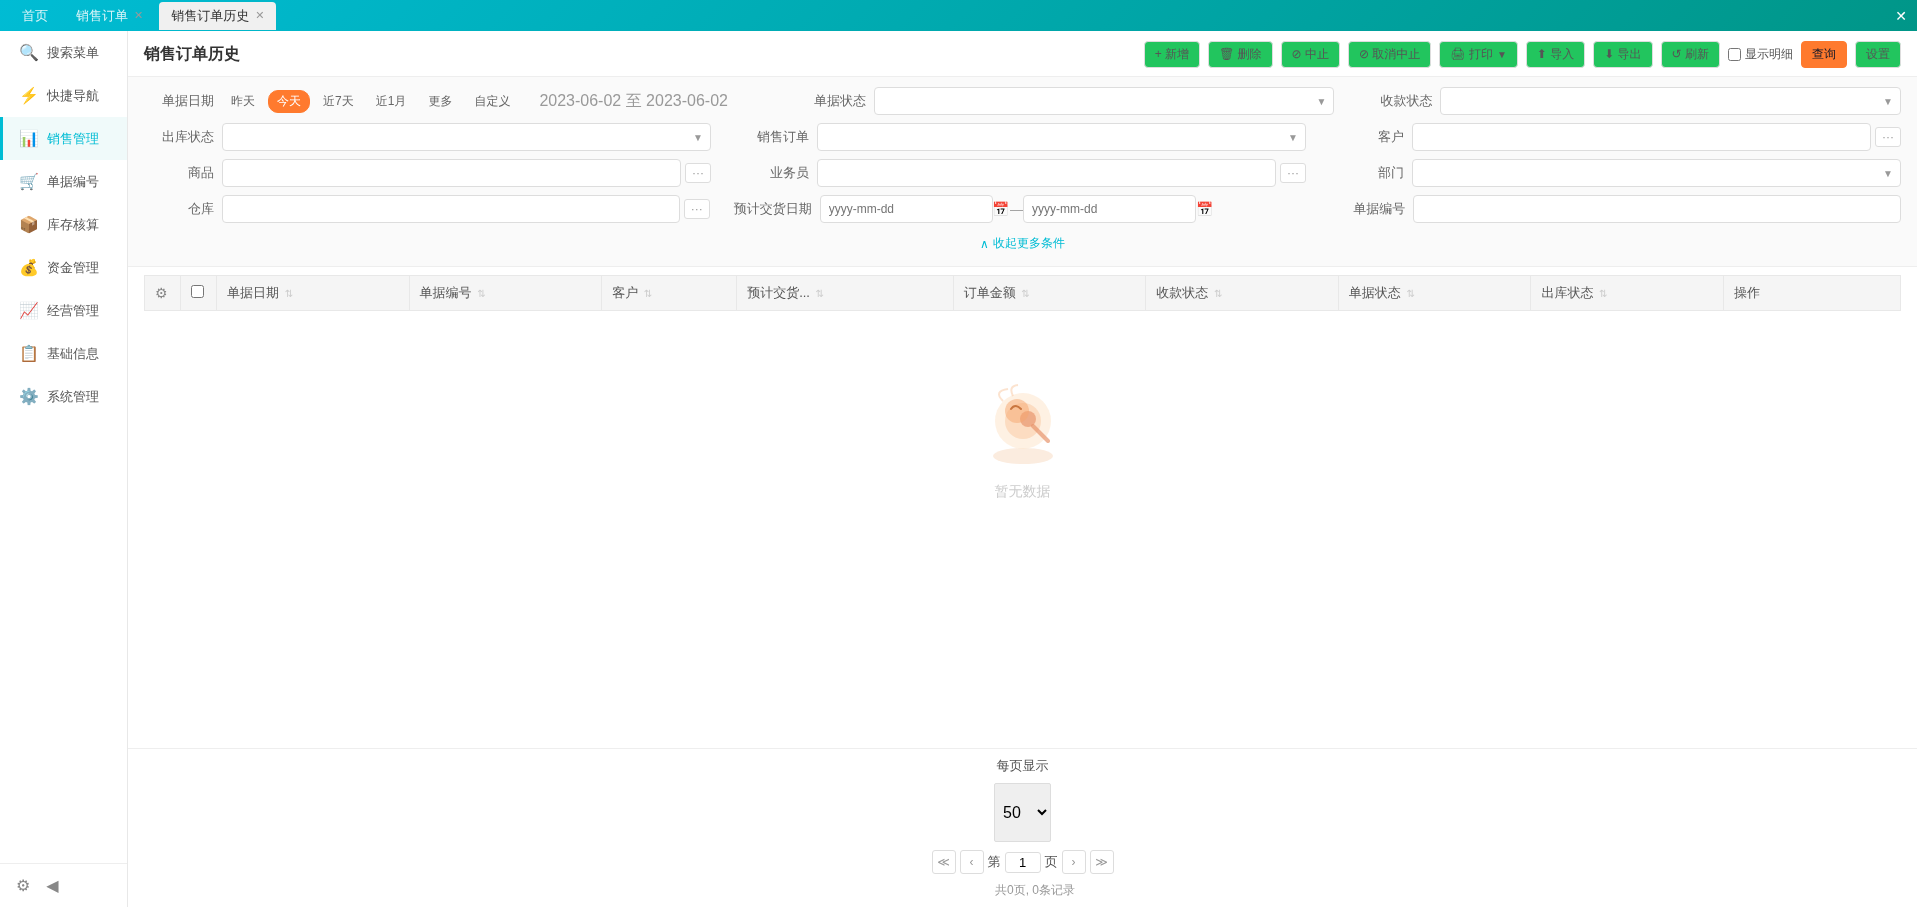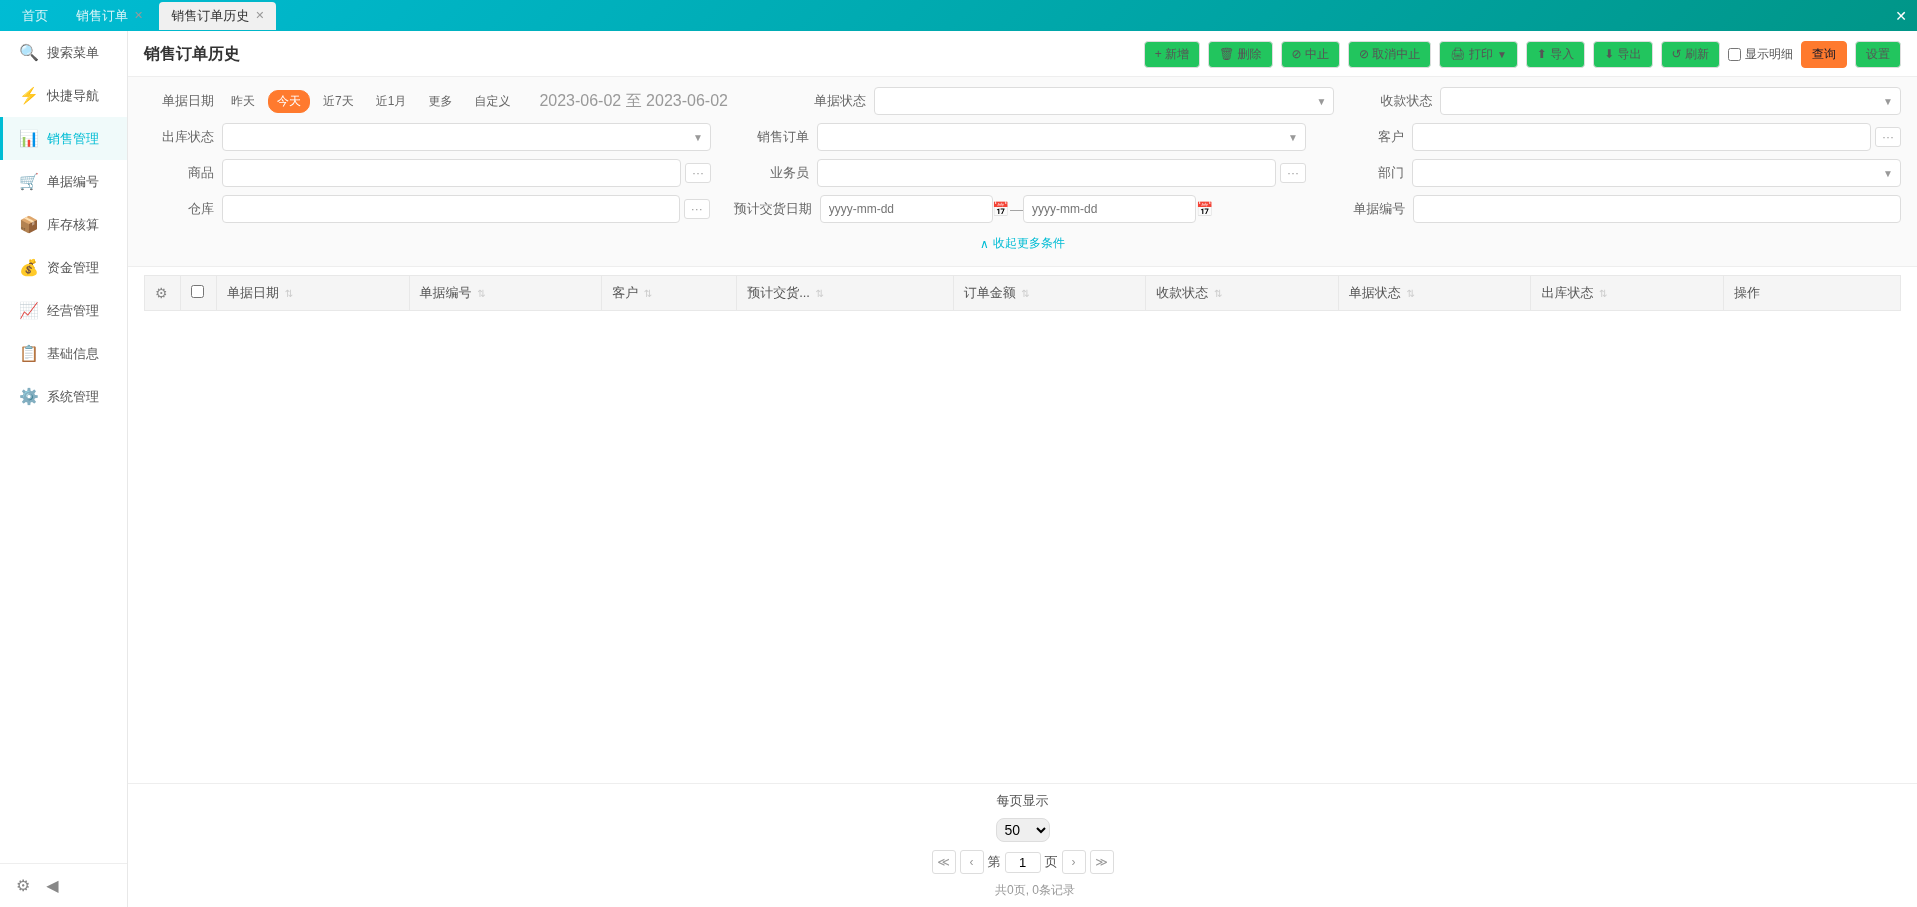--- a/index.html
+++ b/index.html
@@ -287,23 +287,23 @@
       border-top: 1px solid #eee;
       background: #fff;
       flex-shrink: 0;
       gap: 8px;
       font-size: 13px;
       color: #555;
       flex-direction: column;
     }
     .page-size-select {
       border: 1px solid #ddd;
-      border-radius: 8px;
-      padding: 2px 4px;
-      font-size: 14px;
+      border-radius: 2px;
+      padding: 19px 4px;
+      font-size: 16px;
     }
     .pagination {
       display: flex;
       align-items: center;
       gap: 4px;
     }
     .page-nav-btn {
       width: 24px;
       height: 24px;
       display: flex;
@@ -572,20 +572,36 @@
             </th>
             <th style="min-width:80px;">
               <span>操作</span>
             </th>
           </tr>
         </thead>
         <tbody id="table-body">
         </tbody>
       </table>
 
+      <div class="empty-state">
+        <div class="empty-icon">
+          <svg viewBox="0 0 100 100" width="100" height="100">
+            <ellipse cx="50" cy="85" rx="30" ry="8" fill="#f5d0b0" opacity="0.4"></ellipse>
+            <circle cx="50" cy="50" r="28" fill="#fde8d0" opacity="0.6"></circle>
+            <circle cx="50" cy="50" r="18" fill="#f9c8a0" opacity="0.5"></circle>
+            <circle cx="55" cy="48" r="8" fill="#e8956d" opacity="0.7"></circle>
+            <path d="M 60 55 L 75 70" stroke="#e8956d" stroke-width="4" stroke-linecap="round" opacity="0.7"></path>
+            <path d="M 30 30 Q 20 20 35 18" stroke="#f9c8a0" stroke-width="2" fill="none" opacity="0.5"></path>
+            <path d="M 40 25 Q 35 15 45 14" stroke="#f9c8a0" stroke-width="2" fill="none" opacity="0.5"></path>
+            <circle cx="44" cy="40" r="12" fill="#f5a56e" opacity="0.5"></circle>
+            <path d="M 38 38 Q 42 32 48 38" stroke="#c97640" stroke-width="2" fill="none" stroke-linecap="round"></path>
+          </svg>
+        </div>
+        <span class="empty-text">暂无数据</span>
+      </div>
     </div>
 
     <div class="footer">
       <span>每页显示</span>
       <select class="page-size-select">
         <option value="50">50</option>
         <option value="10">10</option>
         <option value="20">20</option>
         <option value="100">100</option>
       </select>

